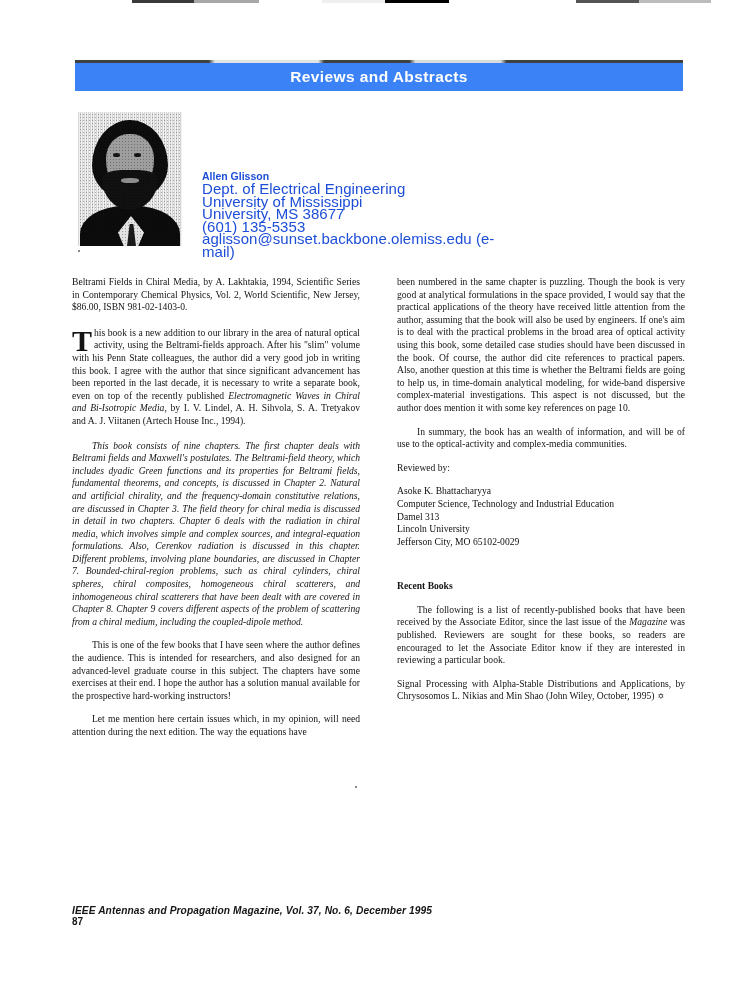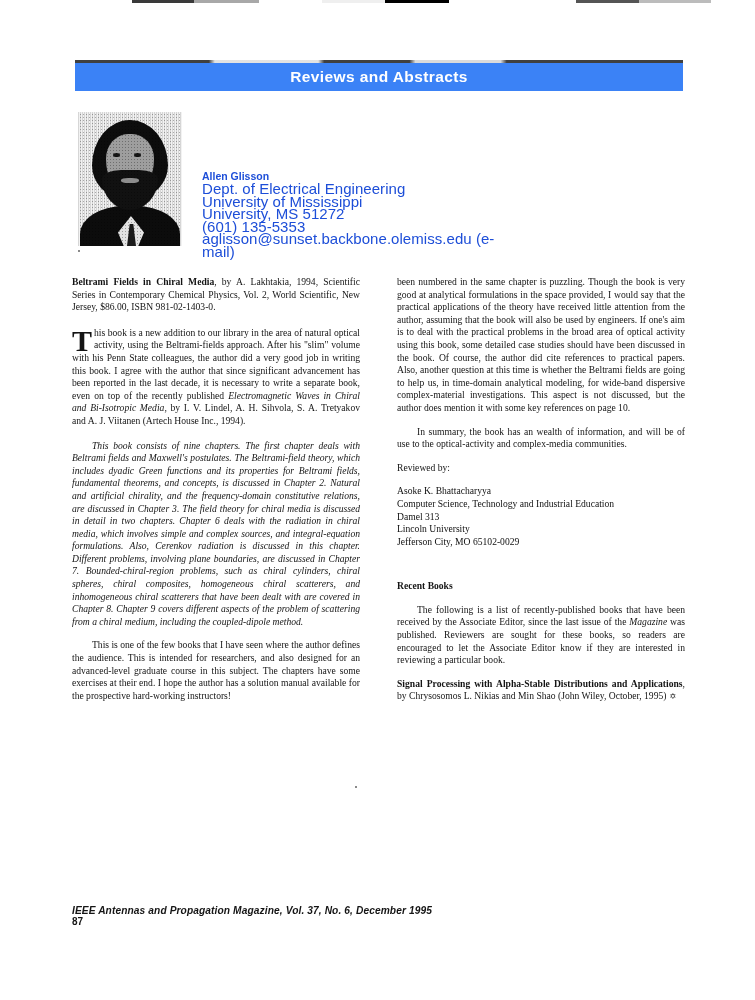--- a/index.html
+++ b/index.html
@@ -169,21 +169,21 @@
     text-align: justify;
     text-indent: 20px;
     color: #141414;
   }
   p.no-indent { text-indent: 0; }
   p.citation {
     text-indent: 0;
     margin-bottom: 13px;
   }
   p.italic { font-style: italic; }
-  .bold { font-weight: bold; }
+  .bold { font-weight: normal; }
   .ital { font-style: italic; }
 
   
   .dropcap-para {
     text-indent: 0;
     margin-bottom: 12px;
   }
   .dropcap {
     float: left;
     font-size: 30px;
@@ -272,37 +272,38 @@
     <div class="mouth"></div>
     <div class="shoulders"></div>
     <div class="shirt"></div>
     <div class="tie"></div>
     <div class="dither"></div>
   </div>
   <div class="author-info">
     <div class="author-name">Allen Glisson</div>
     <div class="author-line">Dept. of Electrical Engineering</div>
     <div class="author-line">University of Mississippi</div>
-    <div class="author-line">University, MS 51272</div>
+    <div class="author-line">University, MS 38677</div>
     <div class="author-line">(601) 135-5353</div>
     <div class="author-line">aglisson@sunset.backbone.olemiss.edu (e-mail)</div>
   </div>
 </div>
 
 <div class="columns">
 
   <div class="col left">
     <p class="citation"><span class="bold">Beltrami Fields in Chiral Media</span><span>, by A. Lakhtakia, 1994, Scientific Series in Contemporary Chemical Physics, Vol. 2, World Scientific, New Jersey, $86.00, ISBN 981-02-1403-0.</span></p>
 
     <p class="dropcap-para"><span class="dropcap">T</span><span>his book is a new addition to our library in the area of natural optical activity, using the Beltrami-fields approach. After his "slim" volume with his Penn State colleagues, the author did a very good job in writing this book. I agree with the author that since significant advancement has been reported in the last decade, it is necessary to write a separate book, even on top of the recently published </span><span class="ital">Electromagnetic Waves in Chiral and Bi-Isotropic Media</span><span>, by I. V. Lindel, A. H. Sihvola, S. A. Tretyakov and A. J. Viitanen (Artech House Inc., 1994).</span></p>
 
     <p class="italic">This book consists of nine chapters. The first chapter deals with Beltrami fields and Maxwell's postulates. The Beltrami-field theory, which includes dyadic Green functions and its properties for Beltrami fields, fundamental theorems, and concepts, is discussed in Chapter 2. Natural and artificial chirality, and the frequency-domain constitutive relations, are discussed in Chapter 3. The field theory for chiral media is discussed in detail in two chapters. Chapter 6 deals with the radiation in chiral media, which involves simple and complex sources, and integral-equation formulations. Also, Cerenkov radiation is discussed in this chapter. Different problems, involving plane boundaries, are discussed in Chapter 7. Bounded-chiral-region problems, such as chiral cylinders, chiral spheres, chiral composites, homogeneous chiral scatterers, and inhomogeneous chiral scatterers that have been dealt with are covered in Chapter 8. Chapter 9 covers different aspects of the problem of scattering from a chiral medium, including the coupled-dipole method.</p>
 
     <p>This is one of the few books that I have seen where the author defines the audience. This is intended for researchers, and also designed for an advanced-level graduate course in this subject. The chapters have some exercises at their end. I hope the author has a solution manual available for the prospective hard-working instructors!</p>
 
+    <p>Let me mention here certain issues which, in my opinion, will need attention during the next edition. The way the equations have</p>
   </div>
 
   <div class="col right">
     <p class="no-indent">been numbered in the same chapter is puzzling. Though the book is very good at analytical formulations in the space provided, I would say that the practical applications of the theory have received little attention from the author, assuming that the book will also be used by engineers. If one's aim is to deal with the practical problems in the broad area of optical activity using this book, some detailed case studies should have been discussed in the book. Of course, the author did cite references to practical papers. Also, another question at this time is whether the Beltrami fields are going to help us, in time-domain analytical modeling, for wide-band dispersive complex-material investigations. This aspect is not discussed, but the author does mention it with some key references on page 10.</p>
 
     <p>In summary, the book has an wealth of information, and will be of use to the optical-activity and complex-media communities.</p>
 
     <p class="reviewed-label">Reviewed by:</p>
 
     <div class="addr-block">

